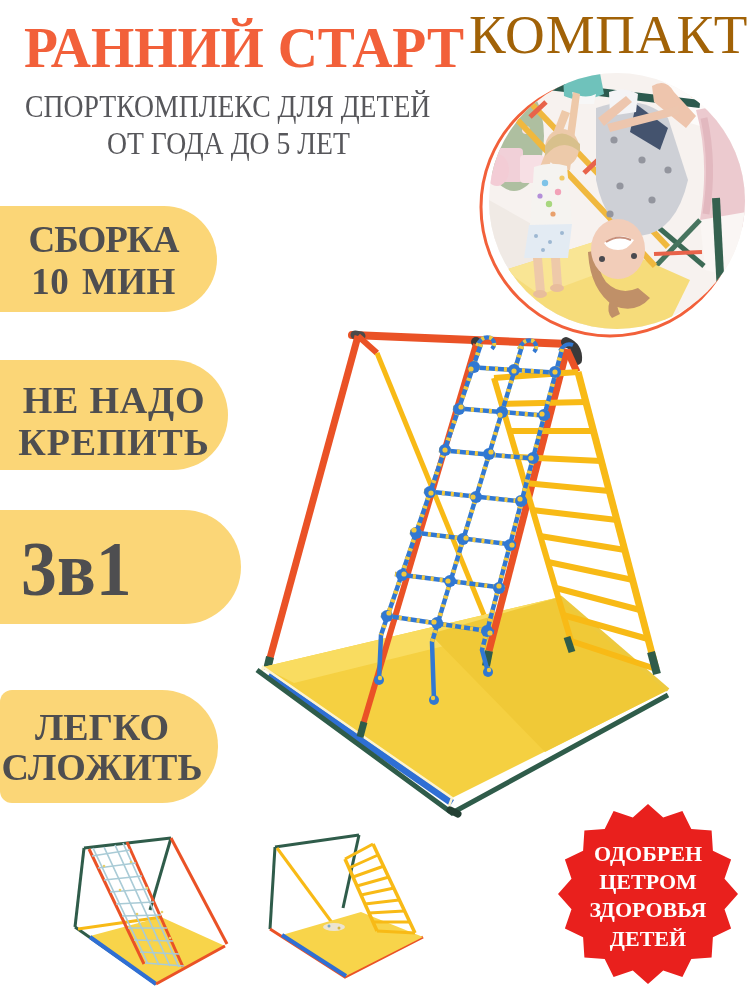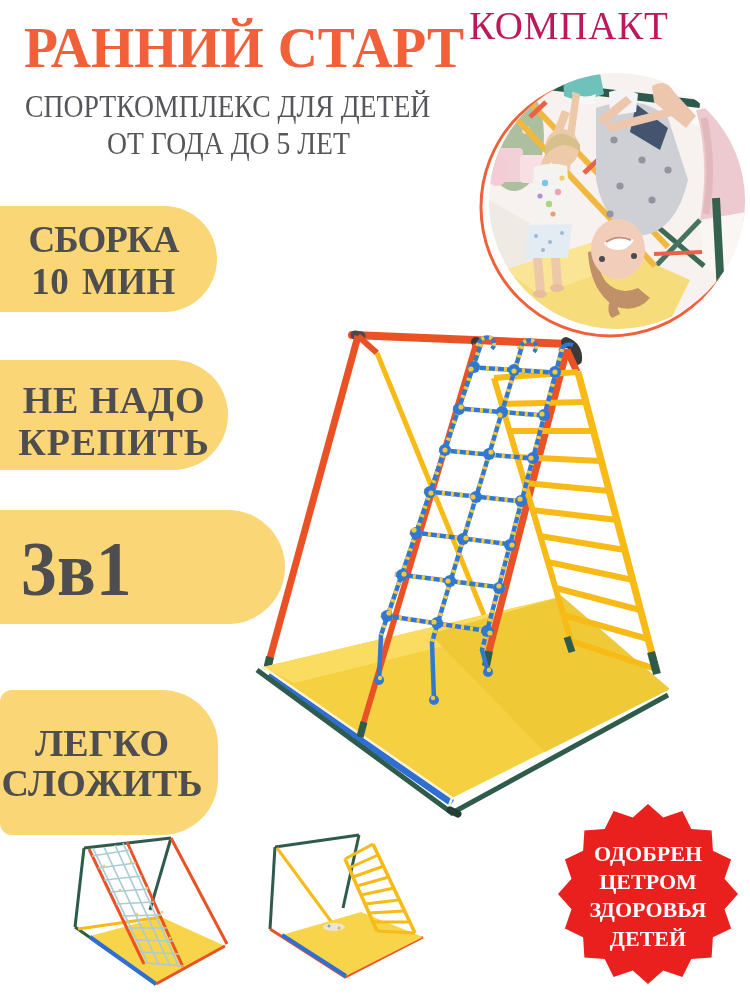--- a/index.html
+++ b/index.html
@@ -10,38 +10,38 @@
   .badge{position:absolute;left:0;background:#fbd677;color:#4e4e50;
          font-weight:bold;text-align:center;
          display:flex;flex-direction:column;justify-content:center;}
 </style>
 </head>
 <body>
 <div id="page">
 
   <div class="abs" style="left:24px;top:14px;font-size:58px;font-weight:bold;color:#f2603a;white-space:nowrap;transform:scaleX(0.958);transform-origin:left top;">РАННИЙ СТАРТ</div>
 
-  <div class="abs" style="left:469px;top:3px;font-size:39px;letter-spacing:0.8px;font-weight:normal;color:#be185d;white-space:nowrap;">КОМПАКТ</div>
+  <div class="abs" style="left:469px;top:3px;font-size:55px;letter-spacing:0.8px;font-weight:normal;color:#a16207;white-space:nowrap;">КОМПАКТ</div>
 
   <div class="abs" style="left:25px;top:88px;font-size:32px;color:#57575b;white-space:nowrap;transform:scaleX(0.866);transform-origin:left top;">СПОРТКОМПЛЕКС ДЛЯ ДЕТЕЙ</div>
 
   <div class="abs" style="left:107px;top:125px;font-size:32px;color:#57575b;white-space:nowrap;transform:scaleX(0.866);transform-origin:left top;">ОТ ГОДА ДО 5 ЛЕТ</div>
 
   <div class="badge" style="top:206px;width:222px;height:106px;border-radius:0 53px 53px 0;font-size:37px;line-height:42px;letter-spacing:-1px;padding-top:4px;box-sizing:border-box;margin-left:-5px;padding-right:5px;">
       <span>СБОРКА</span>
       <span style="letter-spacing:0.5px;word-spacing:3px;">10 МИН</span>
     </div>
 
   <div class="badge" style="top:360px;width:228px;height:110px;border-radius:0 55px 55px 0;font-size:38px;line-height:42px;letter-spacing:0.8px;padding-top:11px;box-sizing:border-box;">НЕ НАДО<br>КРЕПИТЬ</div>
 
-  <div class="badge" style="top:510px;width:241px;height:114px;border-radius:0 57px 57px 0;padding-left:44px;">
+  <div class="badge" style="top:510px;width:241px;height:114px;border-radius:0 57px 57px 0;">
       <span style="position:absolute;left:21px;top:20px;font-size:78px;line-height:78px;transform:scaleX(0.92);transform-origin:left top;">3в1</span>
     </div>
 
-  <div class="badge" style="top:690px;width:218px;height:145px;border-radius:12px 56px 56px 12px;font-size:38px;line-height:40px;padding-right:14px;box-sizing:border-box;">ЛЕГКО<br>СЛОЖИТЬ</div>
+  <div class="badge" style="top:690px;width:218px;height:113px;border-radius:12px 56px 56px 12px;font-size:38px;line-height:40px;padding-right:14px;box-sizing:border-box;">ЛЕГКО<br>СЛОЖИТЬ</div>
 
   <svg class="abs" style="left:0;top:0;" width="750" height="1000" viewBox="0 0 750 1000">
     <defs>
       <clipPath id="photoclip">
           <circle cx="617" cy="201" r="128"></circle>
         </clipPath>
     </defs>
 
     <g>
         <circle cx="610" cy="207" r="129" fill="none" stroke="#f2603a" stroke-width="3"></circle>

